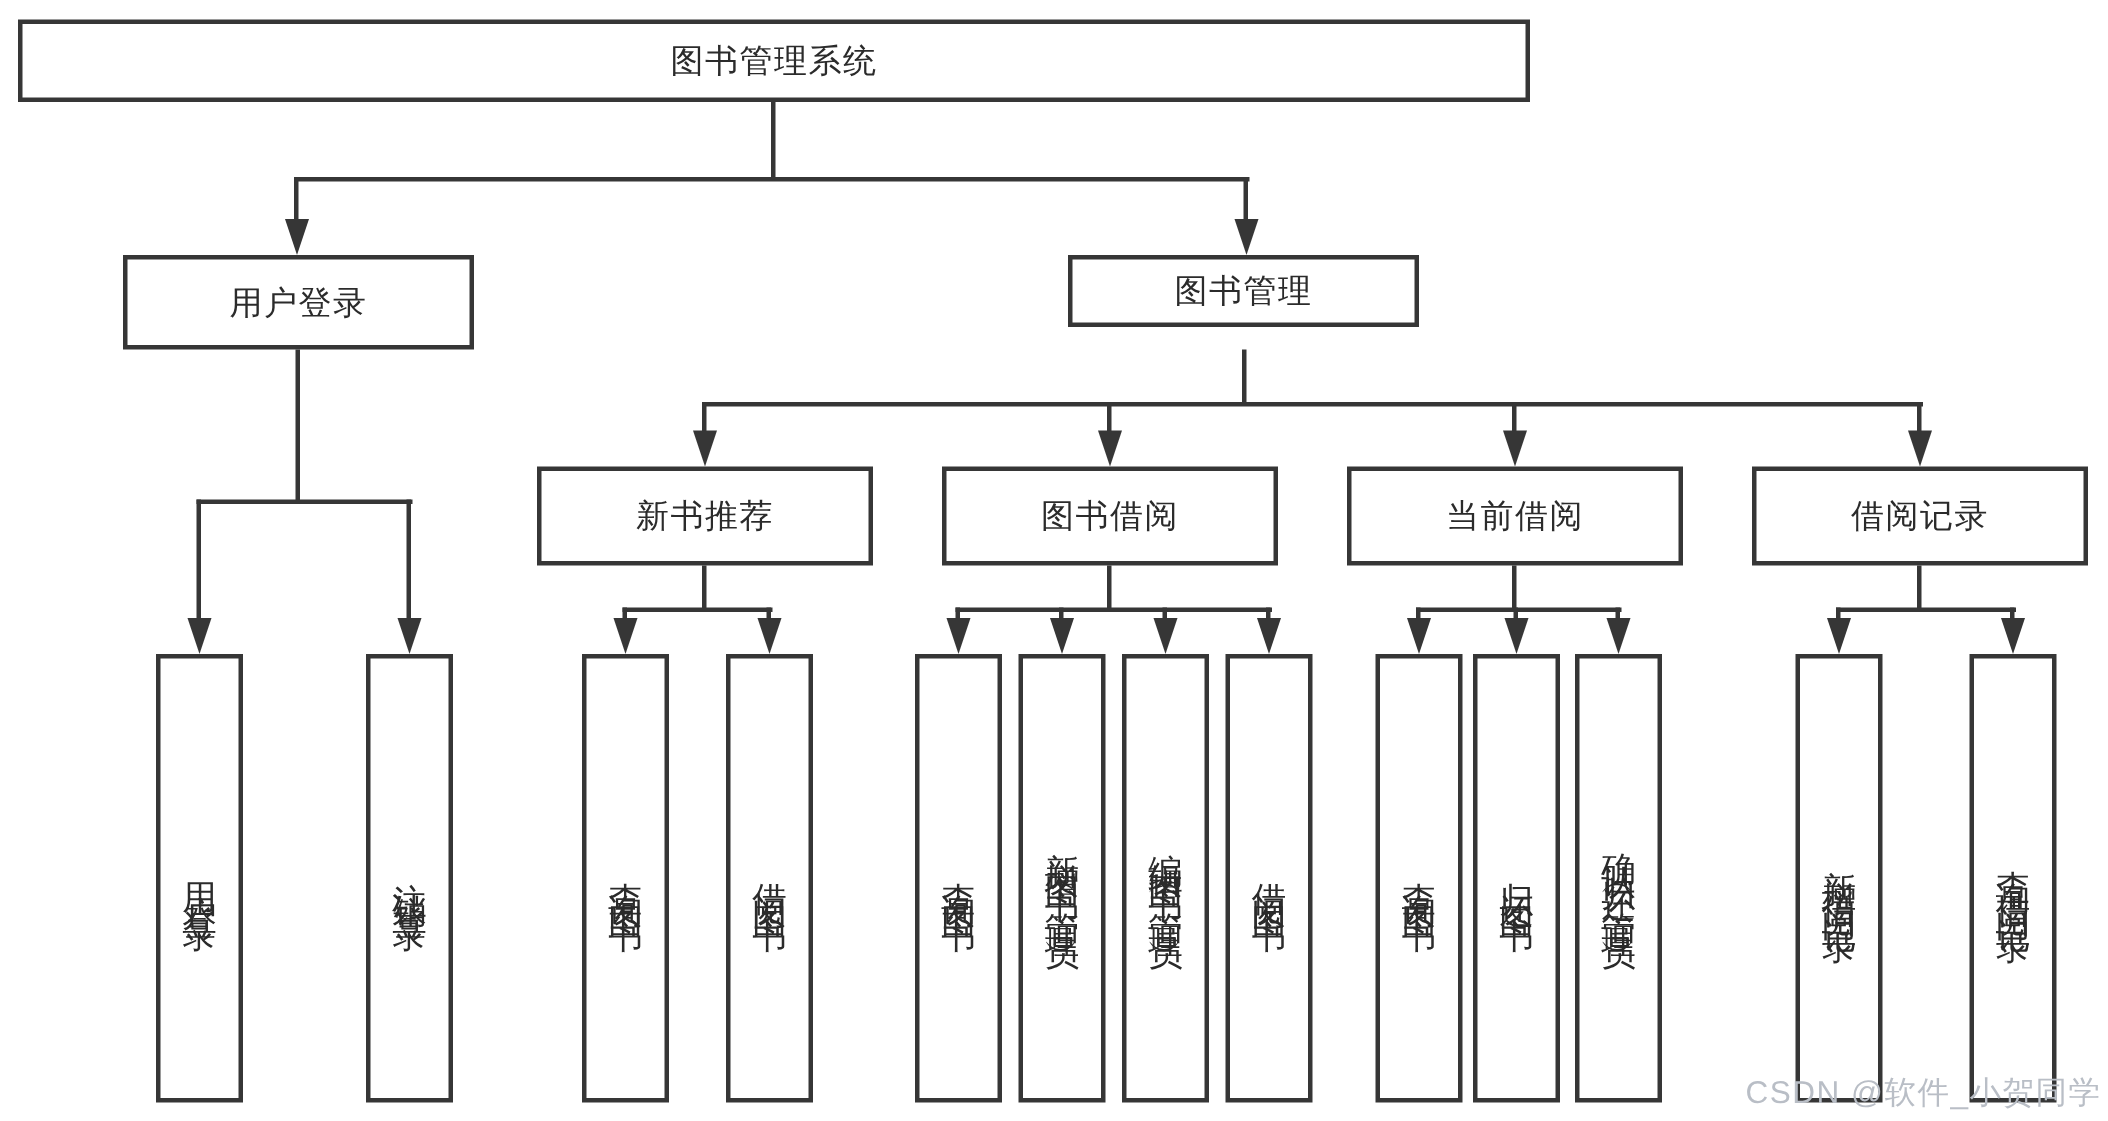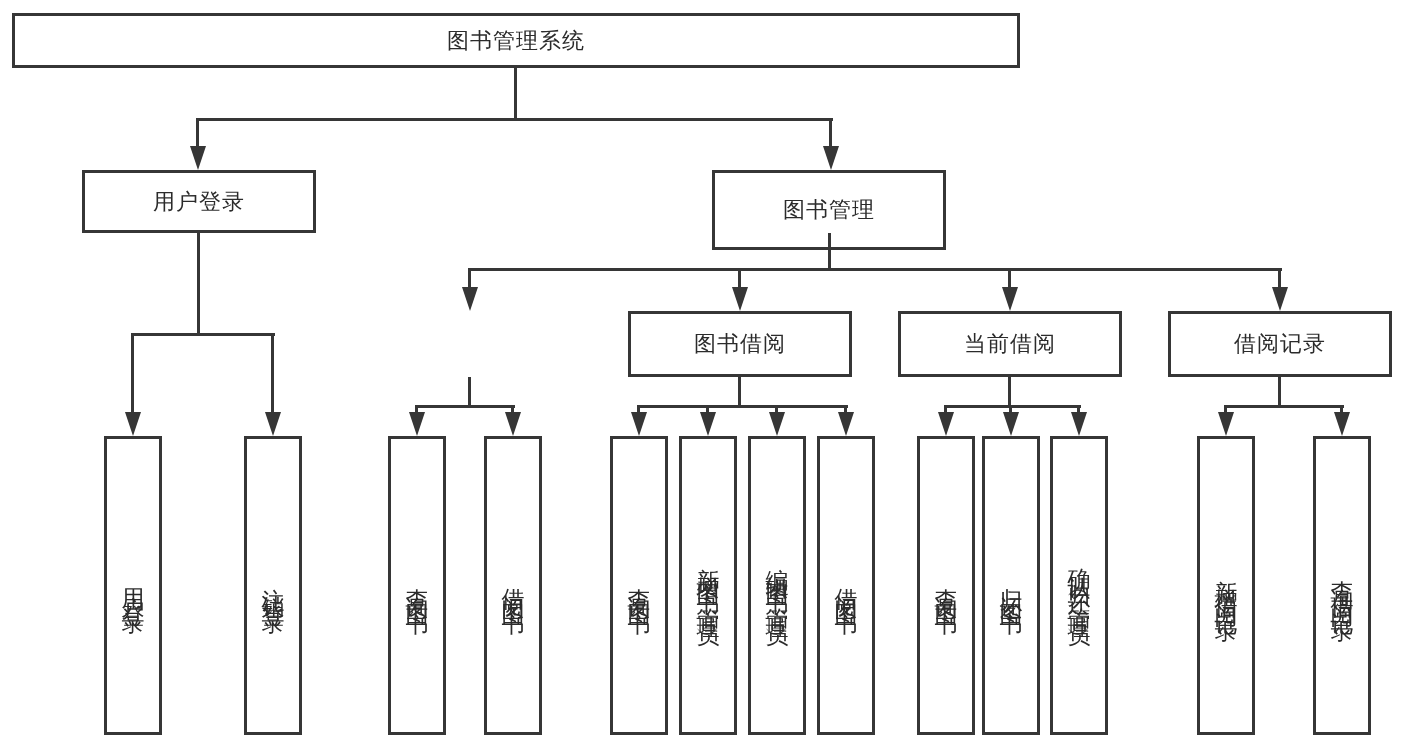--- a/index.html
+++ b/index.html
@@ -51,21 +51,21 @@
   <div class="vline" style="left:514px;top:68px;height:52px"></div>
   <div class="hline" style="left:196px;top:118px;width:637px"></div>
   <div class="vline" style="left:196px;top:118px;height:30px"></div>
   <div class="arrow" style="left:190px;top:146px"></div>
   <div class="vline" style="left:829px;top:118px;height:30px"></div>
   <div class="arrow" style="left:823px;top:146px"></div>
 
   <div class="box hbox" style="left:82px;top:170px;width:234px;height:63px">
     <span>用户登录</span>
   </div>
-  <div class="box hbox" style="left:712px;top:170px;width:234px;height:80px">
+  <div class="box hbox" style="left:712px;top:170px;width:234px;height:48px">
     <span>图书管理</span>
   </div>
 
   <div class="vline" style="left:197px;top:233px;height:102px"></div>
   <div class="hline" style="left:131px;top:333px;width:144px"></div>
   <div class="vline" style="left:131px;top:333px;height:82px"></div>
   <div class="arrow" style="left:125px;top:412px"></div>
   <div class="vline" style="left:271px;top:333px;height:82px"></div>
   <div class="arrow" style="left:265px;top:412px"></div>
 
@@ -73,20 +73,23 @@
   <div class="hline" style="left:468px;top:268px;width:814px"></div>
   <div class="vline" style="left:468px;top:268px;height:24px"></div>
   <div class="arrow" style="left:462px;top:287px"></div>
   <div class="vline" style="left:738px;top:268px;height:24px"></div>
   <div class="arrow" style="left:732px;top:287px"></div>
   <div class="vline" style="left:1008px;top:268px;height:24px"></div>
   <div class="arrow" style="left:1002px;top:287px"></div>
   <div class="vline" style="left:1278px;top:268px;height:24px"></div>
   <div class="arrow" style="left:1272px;top:287px"></div>
 
+  <div class="box hbox" style="left:358px;top:311px;width:224px;height:66px">
+    <span>新书推荐</span>
+  </div>
   <div class="box hbox" style="left:898px;top:311px;width:224px;height:66px">
     <span>当前借阅</span>
   </div>
   <div class="box hbox" style="left:628px;top:311px;width:224px;height:66px">
     <span>图书借阅</span>
   </div>
   <div class="box hbox" style="left:1168px;top:311px;width:224px;height:66px">
     <span>借阅记录</span>
   </div>
 
@@ -161,13 +164,14 @@
     <span class="vtext">确认归还（管理员）</span>
   </div>
 
   <div class="box leaf" style="left:1197px;top:436px;width:58px;height:299px">
     <span class="vtext">新增借阅记录</span>
   </div>
   <div class="box leaf" style="left:1313px;top:436px;width:58px;height:299px">
     <span class="vtext">查询借阅记录</span>
   </div>
 
+  <div class="watermark">CSDN @软件_小贺同学</div>
 </div>
 
 </body></html>

